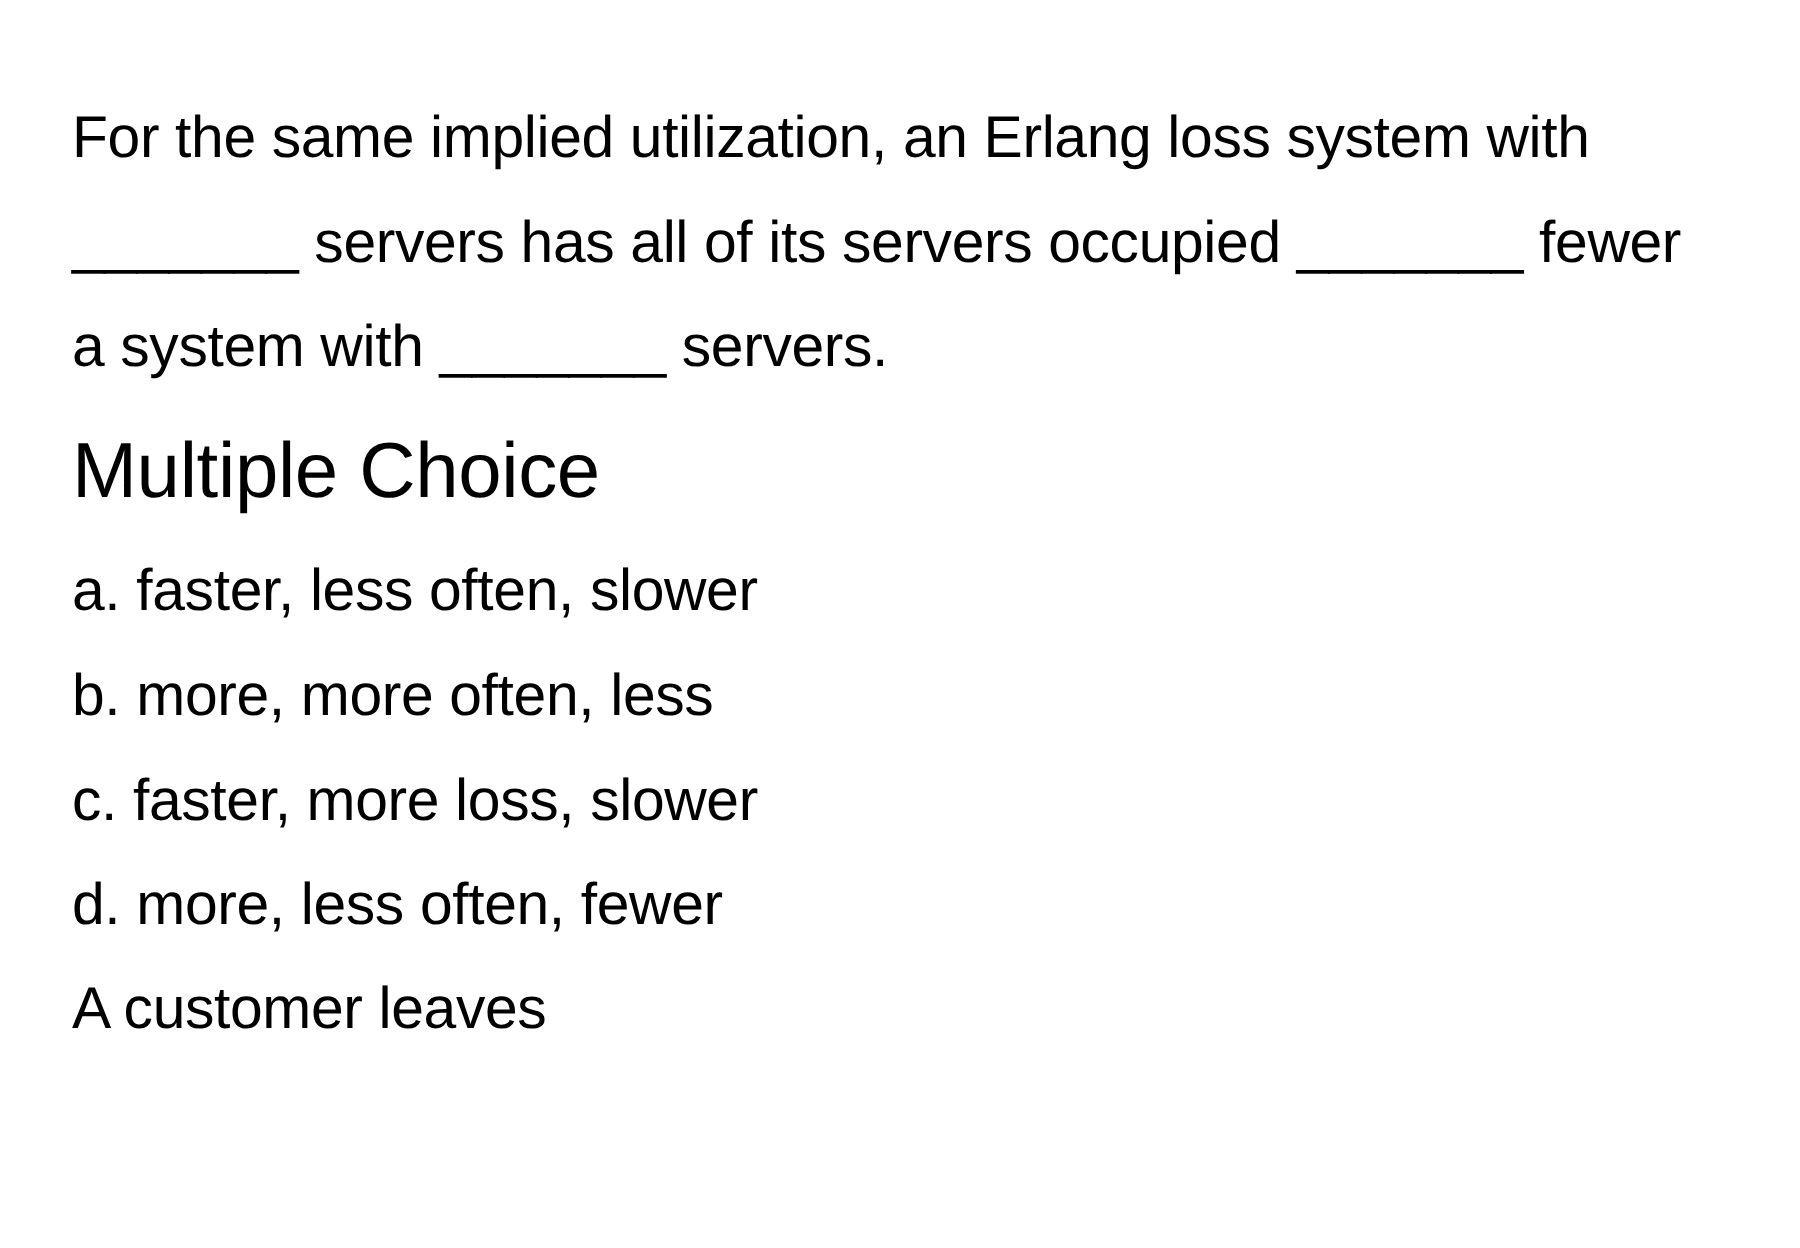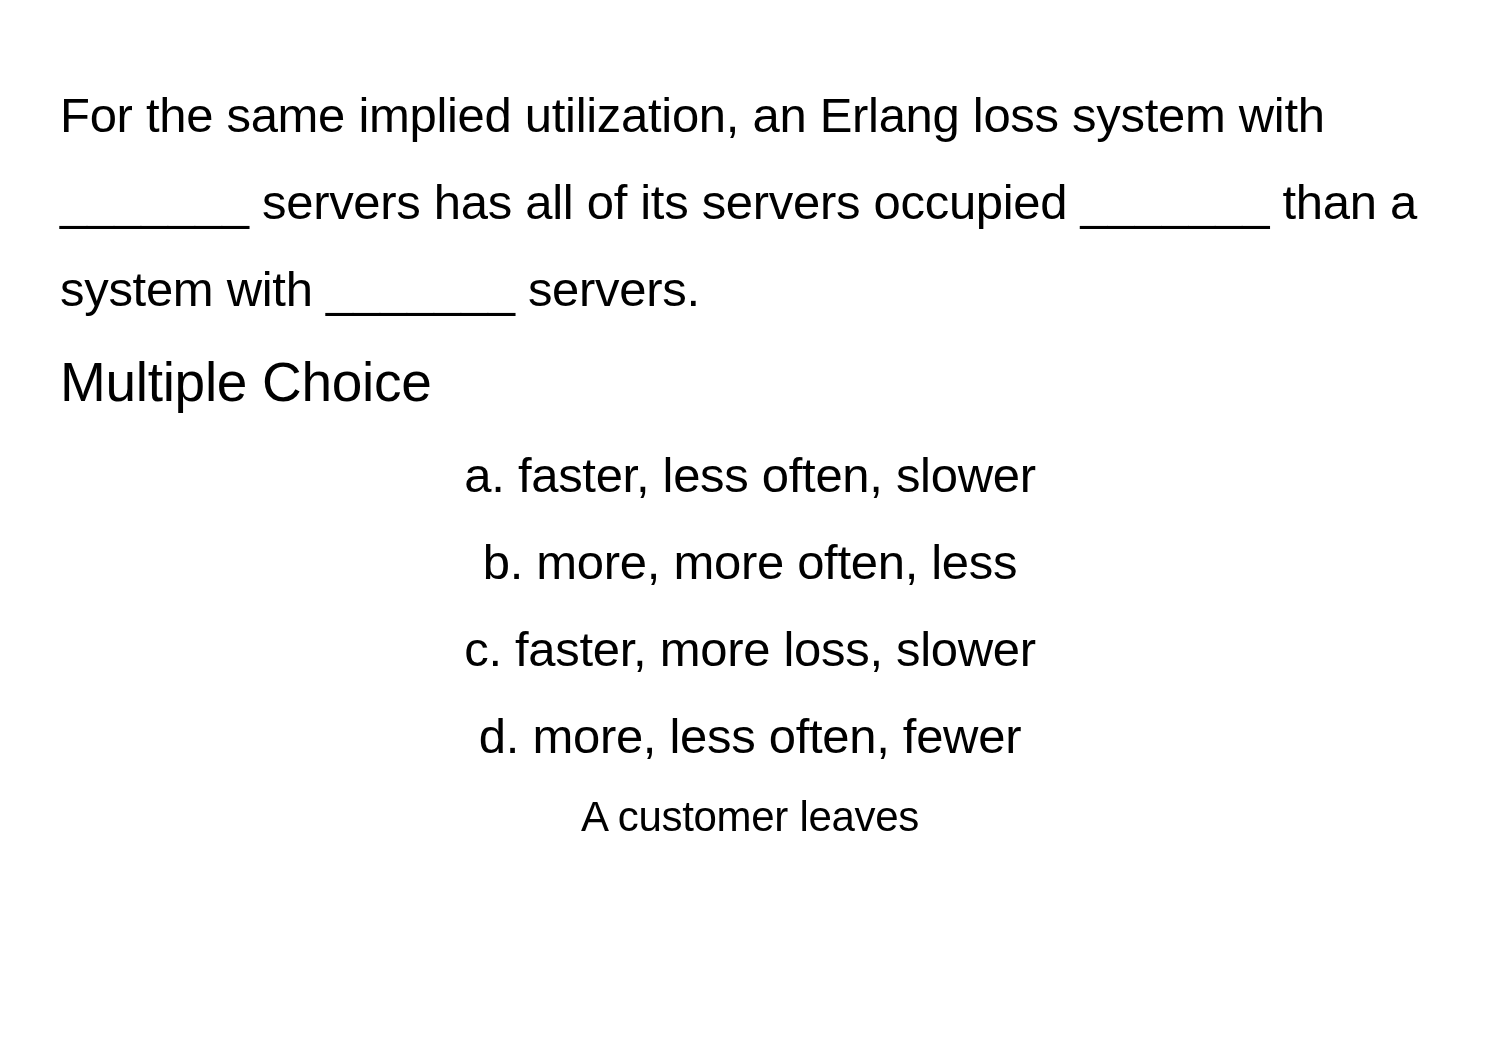--- a/index.html
+++ b/index.html
@@ -15,42 +15,40 @@
       padding: 72px 60px 0 60px;
       color: #000;
     }
     .question-text {
       font-size: 49px;
       line-height: 1.78;
       font-weight: 400;
       letter-spacing: -0.3px;
     }
     .choice-heading {
-      font-size: 55px;
+      font-size: 65px;
       line-height: 1.78;
       font-weight: 400;
       letter-spacing: -0.3px;
     }
     .choice-item {
       font-size: 49px;
       line-height: 1.78;
       font-weight: 400;
       letter-spacing: -0.3px;
-      text-align: center;
     }
     .partial-text {
-      font-size: 42px;
+      font-size: 49px;
       line-height: 1.78;
       font-weight: 400;
       letter-spacing: -0.3px;
-      text-align: center;
     }
   </style>
 </head>
 <body>
 
-<div class="question-text">For the same implied utilization, an Erlang loss system with _______ servers has all of its servers occupied _______ than a system with _______ servers.</div>
+<div class="question-text">For the same implied utilization, an Erlang loss system with _______ servers has all of its servers occupied _______ fewer a system with _______ servers.</div>
 <div class="choice-heading">Multiple Choice</div>
 <div class="choice-item">a. faster, less often, slower</div>
 <div class="choice-item">b. more, more often, less</div>
 <div class="choice-item">c. faster, more loss, slower</div>
 <div class="choice-item">d. more, less often, fewer</div>
 <div class="partial-text">A customer leaves</div>
 
 </body></html>

